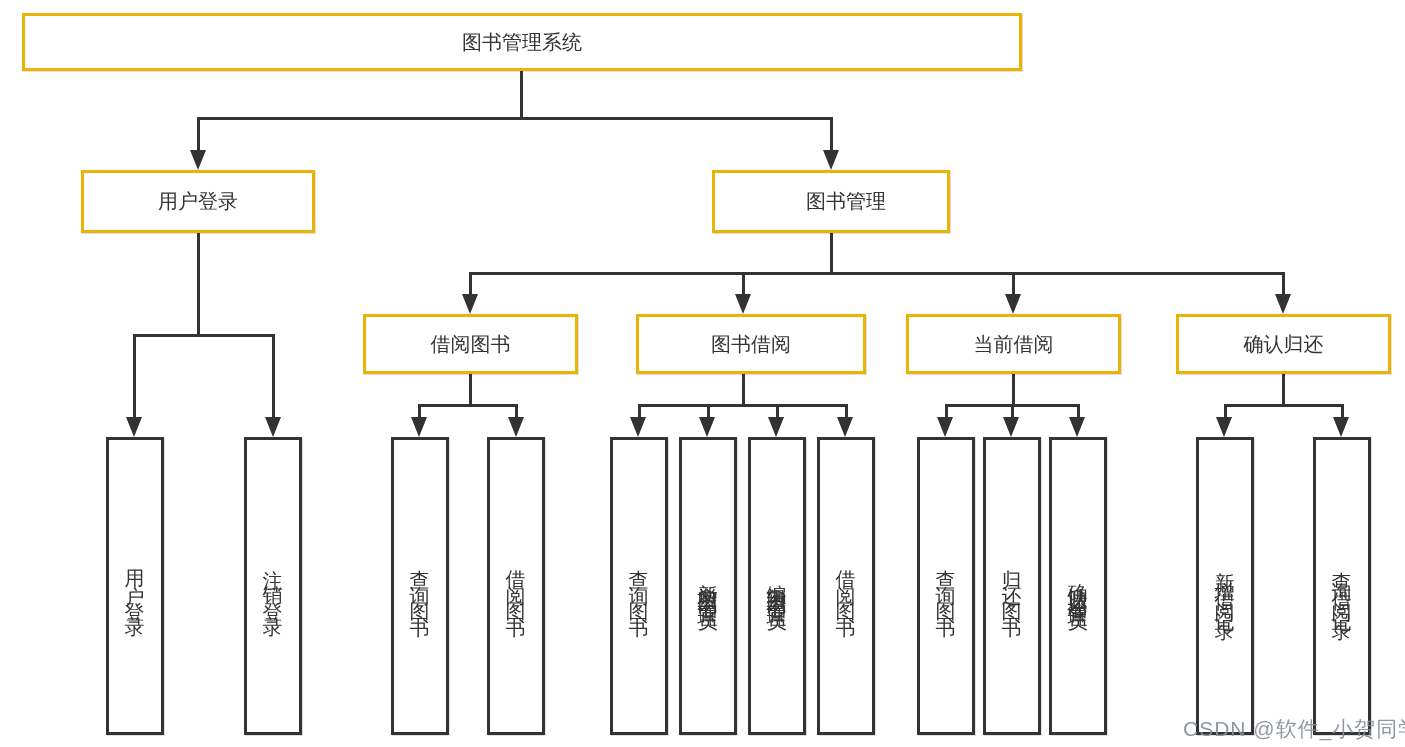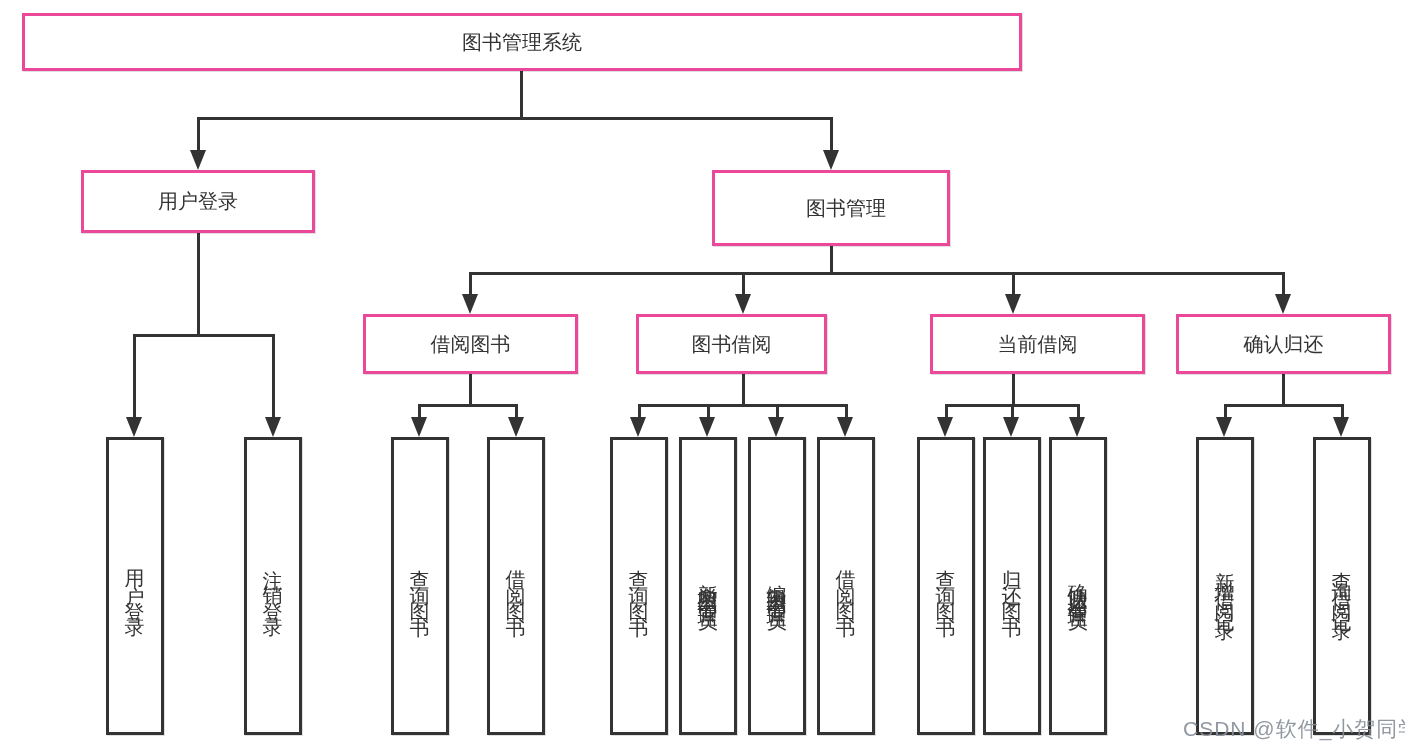--- a/index.html
+++ b/index.html
@@ -18,21 +18,21 @@
   .ar{
     position:absolute;width:0;height:0;
     border-left:8px solid transparent;
     border-right:8px solid transparent;
     border-top:20px solid #333333;
   }
   
   .box{
     position:absolute;
     background:#ffffff;
-    border:3px solid #ec4899;
+    border:3px solid #eab308;
     display:flex;align-items:center;justify-content:center;
     font-size:20px;
     box-shadow:1px 1px 0 rgba(0,0,0,0.12);
   }
   .box span{white-space:nowrap;}
   
   .leaf{
     position:absolute;
     top:437px;width:58px;height:298px;
     background:#ffffff;
@@ -125,33 +125,33 @@
   <div class="ar" style="left:1333px;top:417px;"></div>
 
   <div class="box" style="left:22px;top:13px;width:1000px;height:58px;">
     <span>图书管理系统</span>
   </div>
 
   <div class="box" style="left:81px;top:170px;width:234px;height:63px;">
     <span>用户登录</span>
   </div>
 
-  <div class="box" style="left:712px;top:170px;width:238px;height:76px;padding-left:30px;">
+  <div class="box" style="left:712px;top:170px;width:238px;height:63px;padding-left:30px;">
     <span>图书管理</span>
   </div>
 
   <div class="box" style="left:363px;top:314px;width:215px;height:60px;">
     <span>借阅图书</span>
   </div>
 
-  <div class="box" style="left:636px;top:314px;width:191px;height:60px;">
+  <div class="box" style="left:636px;top:314px;width:230px;height:60px;">
     <span>图书借阅</span>
   </div>
 
-  <div class="box" style="left:906px;top:314px;width:215px;height:60px;margin-left:24px;">
+  <div class="box" style="left:906px;top:314px;width:215px;height:60px;">
     <span>当前借阅</span>
   </div>
 
   <div class="box" style="left:1176px;top:314px;width:215px;height:60px;">
     <span>确认归还</span>
   </div>
 
   <div class="leaf s4" style="left:106px;">
     <span>用户登录</span>
   </div>

